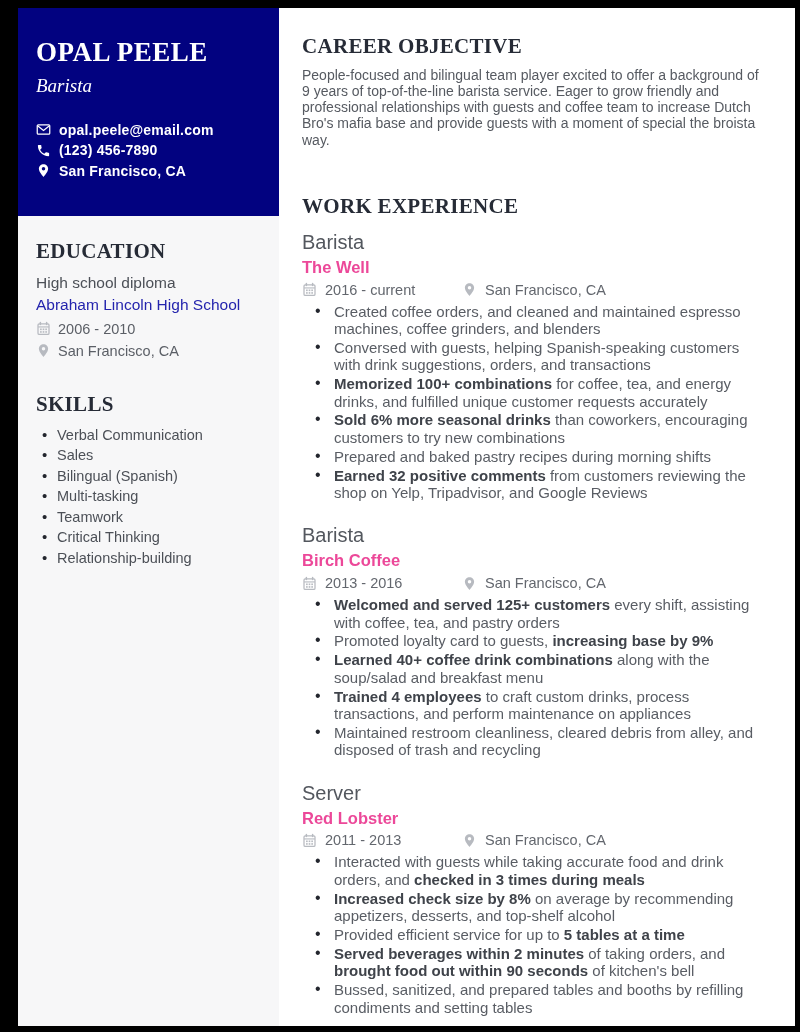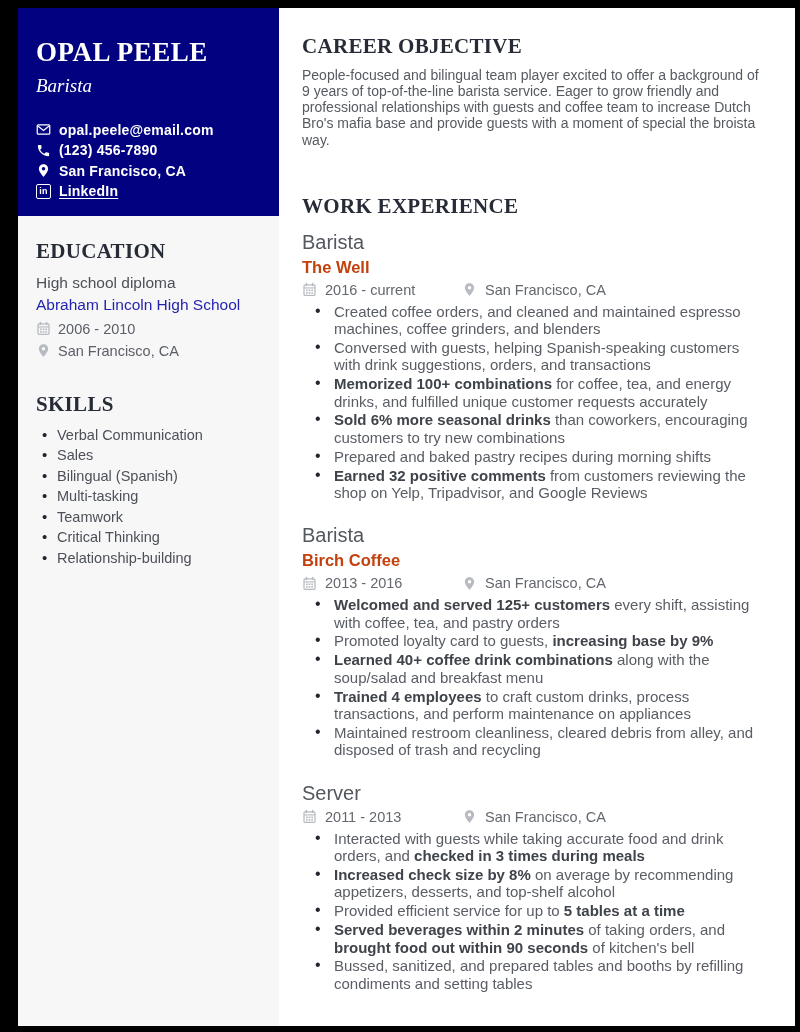--- a/index.html
+++ b/index.html
@@ -37,21 +37,21 @@
 
   
   .main{position:absolute;left:284px;top:0;width:458px;padding-top:26px;}
   .main-heading{font-family:"Liberation Serif","DejaVu Serif",serif;font-weight:700;font-size:21px;
     color:#262b36;letter-spacing:.3px;margin:0;}
   .objective-text{font-size:14px;line-height:1.155;color:#565a61;margin-top:8px;}
   .experience-heading{margin-top:46px;}
   .job{margin-top:11px;}
   .job + .job{margin-top:22px;}
   .job-title{font-size:20px;font-weight:400;color:#53575e;margin:0;line-height:1.2;}
-  .company{font-size:16.5px;font-weight:700;color:#c2410c;margin-top:4px;line-height:1.2;}
+  .company{font-size:16.5px;font-weight:700;color:#ec4899;margin-top:4px;line-height:1.2;}
   .meta-row{display:flex;align-items:center;margin-top:4px;font-size:14.5px;color:#63676e;}
   .meta{display:flex;align-items:center;gap:8px;}
   .meta-date{width:160px;flex:0 0 160px;}
   .bullets{margin:5px 0 0 0;padding:0 0 0 32px;list-style:none;}
   .bullets li{font-size:15px;line-height:1.16;color:#595d64;position:relative;margin-bottom:1.5px;}
   .bullets li::before{content:"•";position:absolute;left:-19px;top:-1px;color:#23262e;font-size:16px;}
   .bullets strong{color:#3f434a;font-weight:700;}
 </style>
 </head>
 <body>
@@ -89,27 +89,20 @@
 
     <span class="cicon">
       <svg viewBox="0 0 24 24">
                 <path fill="#fff" fill-rule="evenodd" d="M12 1.8c-4.1 0-7.4 3.3-7.4 7.4 0 5.5 7.4 13 7.4 13s7.4-7.5 7.4-13c0-4.1-3.3-7.4-7.4-7.4zm0 10a2.8 2.8 0 1 1 0-5.6 2.8 2.8 0 0 1 0 5.6z"></path>
               </svg>
     </span>
 
     <span class="contact-text">San Francisco, CA</span>
   </div>
 
-  <div class="contact-row">
-
-    <span class="cicon" style="align-items:center;justify-content:center;">
-      <span class="li-badge">in</span>
-    </span>
-    <span class="contact-text underline">LinkedIn</span>
-  </div>
 </div>
     </div>
 
     <div class="side-section edu-section">
       <h2 class="side-heading">EDUCATION</h2>
       <div class="degree">High school diploma</div>
       <div class="school">Abraham Lincoln High School</div>
       <div class="side-meta">
         <span class="micon">
           <svg viewBox="0 0 24 24">
@@ -233,20 +226,21 @@
             <li><strong>Welcomed and served 125+ customers</strong><span> every shift, assisting with coffee, tea, and pastry orders</span></li>
             <li><span>Promoted loyalty card to guests, </span><strong>increasing base by 9%</strong></li>
             <li><strong>Learned 40+ coffee drink combinations</strong><span> along with the soup/salad and breakfast menu</span></li>
             <li><strong>Trained 4 employees</strong><span> to craft custom drinks, process transactions, and perform maintenance on appliances</span></li>
             <li><span>Maintained restroom cleanliness, cleared debris from alley, and disposed of trash and recycling</span></li>
           </ul>
   </section>
 
   <section class="job">
     <h3 class="job-title">Server</h3>
+    <div class="company">Red Lobster</div>
     <div class="meta-row">
       <span class="meta meta-date">
         <span class="micon">
           <svg viewBox="0 0 24 24">
                   <path d="M7 2.5v3M17 2.5v3" stroke="#b7bac0" stroke-width="2.4" stroke-linecap="round" fill="none"></path>
                   <rect x="3.2" y="4.5" width="17.6" height="17" rx="2" fill="none" stroke="#b7bac0" stroke-width="2"></rect>
                   <path d="M3.5 9.5h17" stroke="#b7bac0" stroke-width="1.8"></path>
                   <g fill="#b7bac0">
                     <rect x="6.5" y="12" width="2.6" height="2.6"></rect>
                     <rect x="10.7" y="12" width="2.6" height="2.6"></rect>

